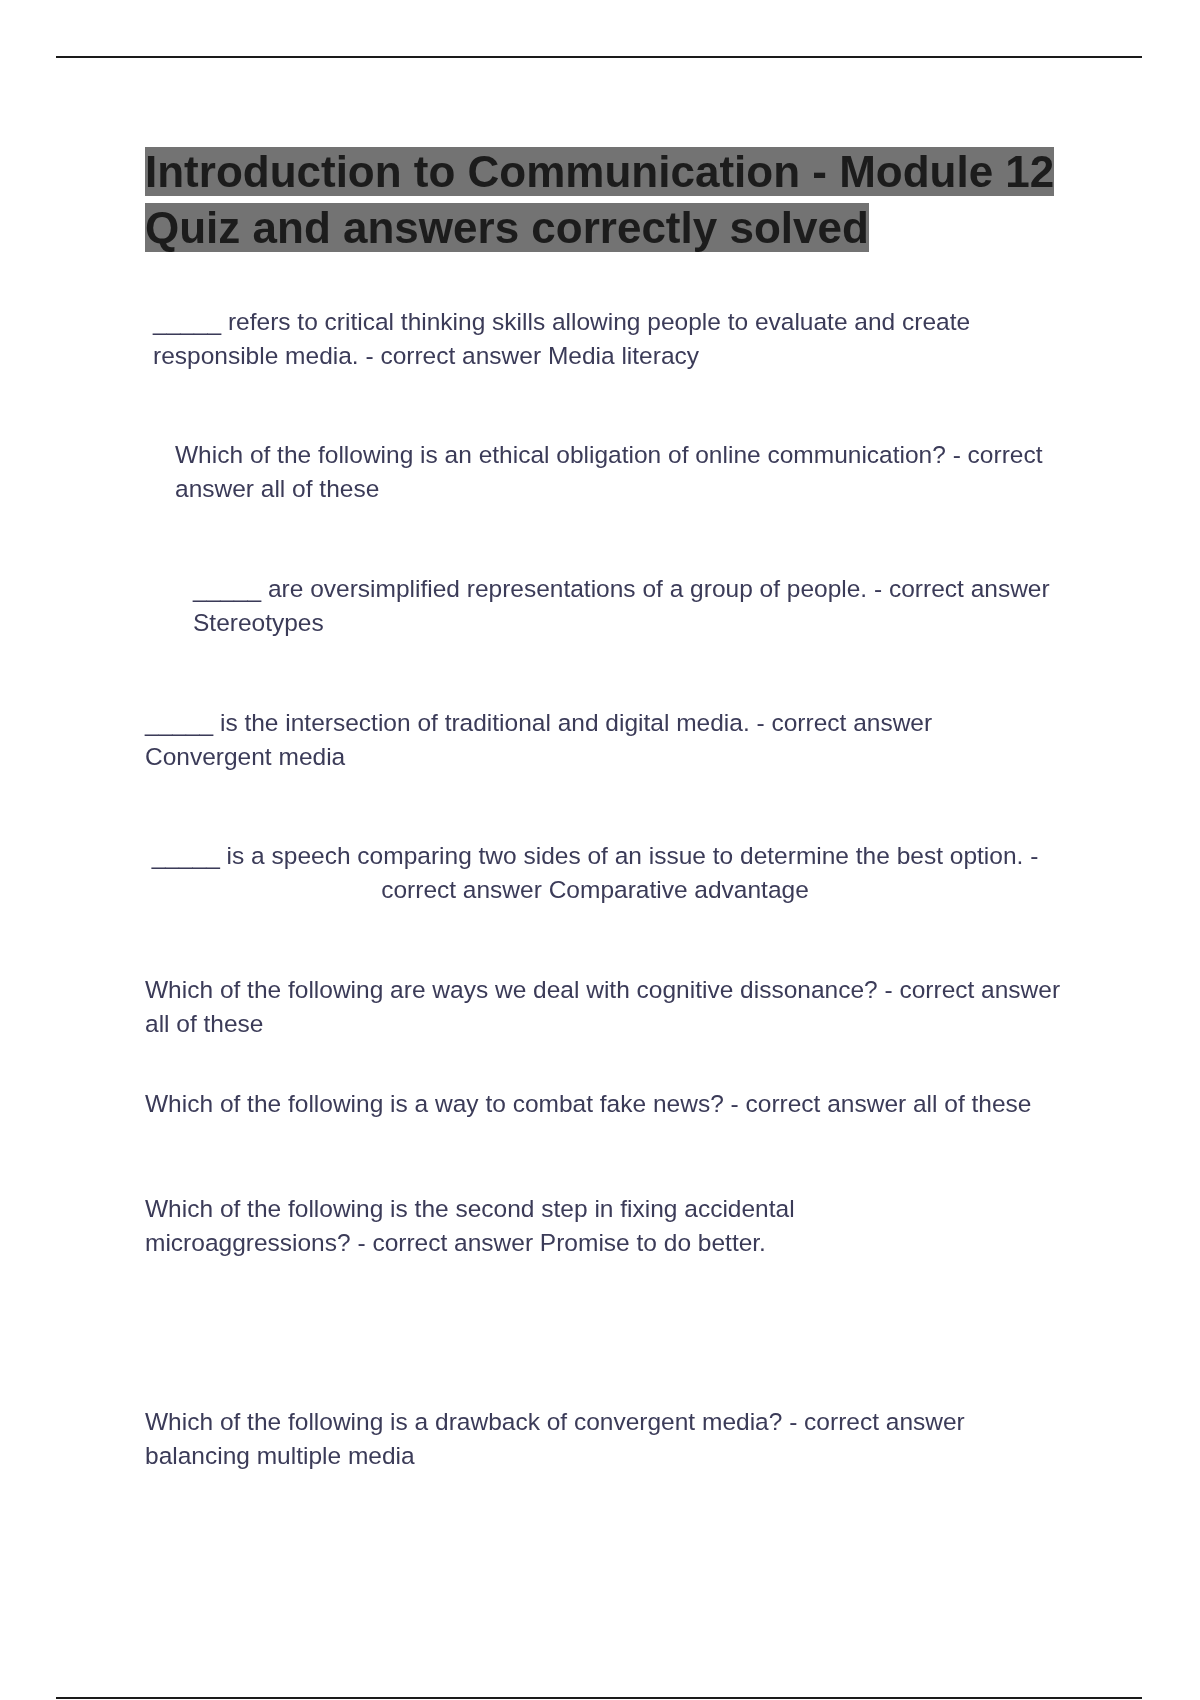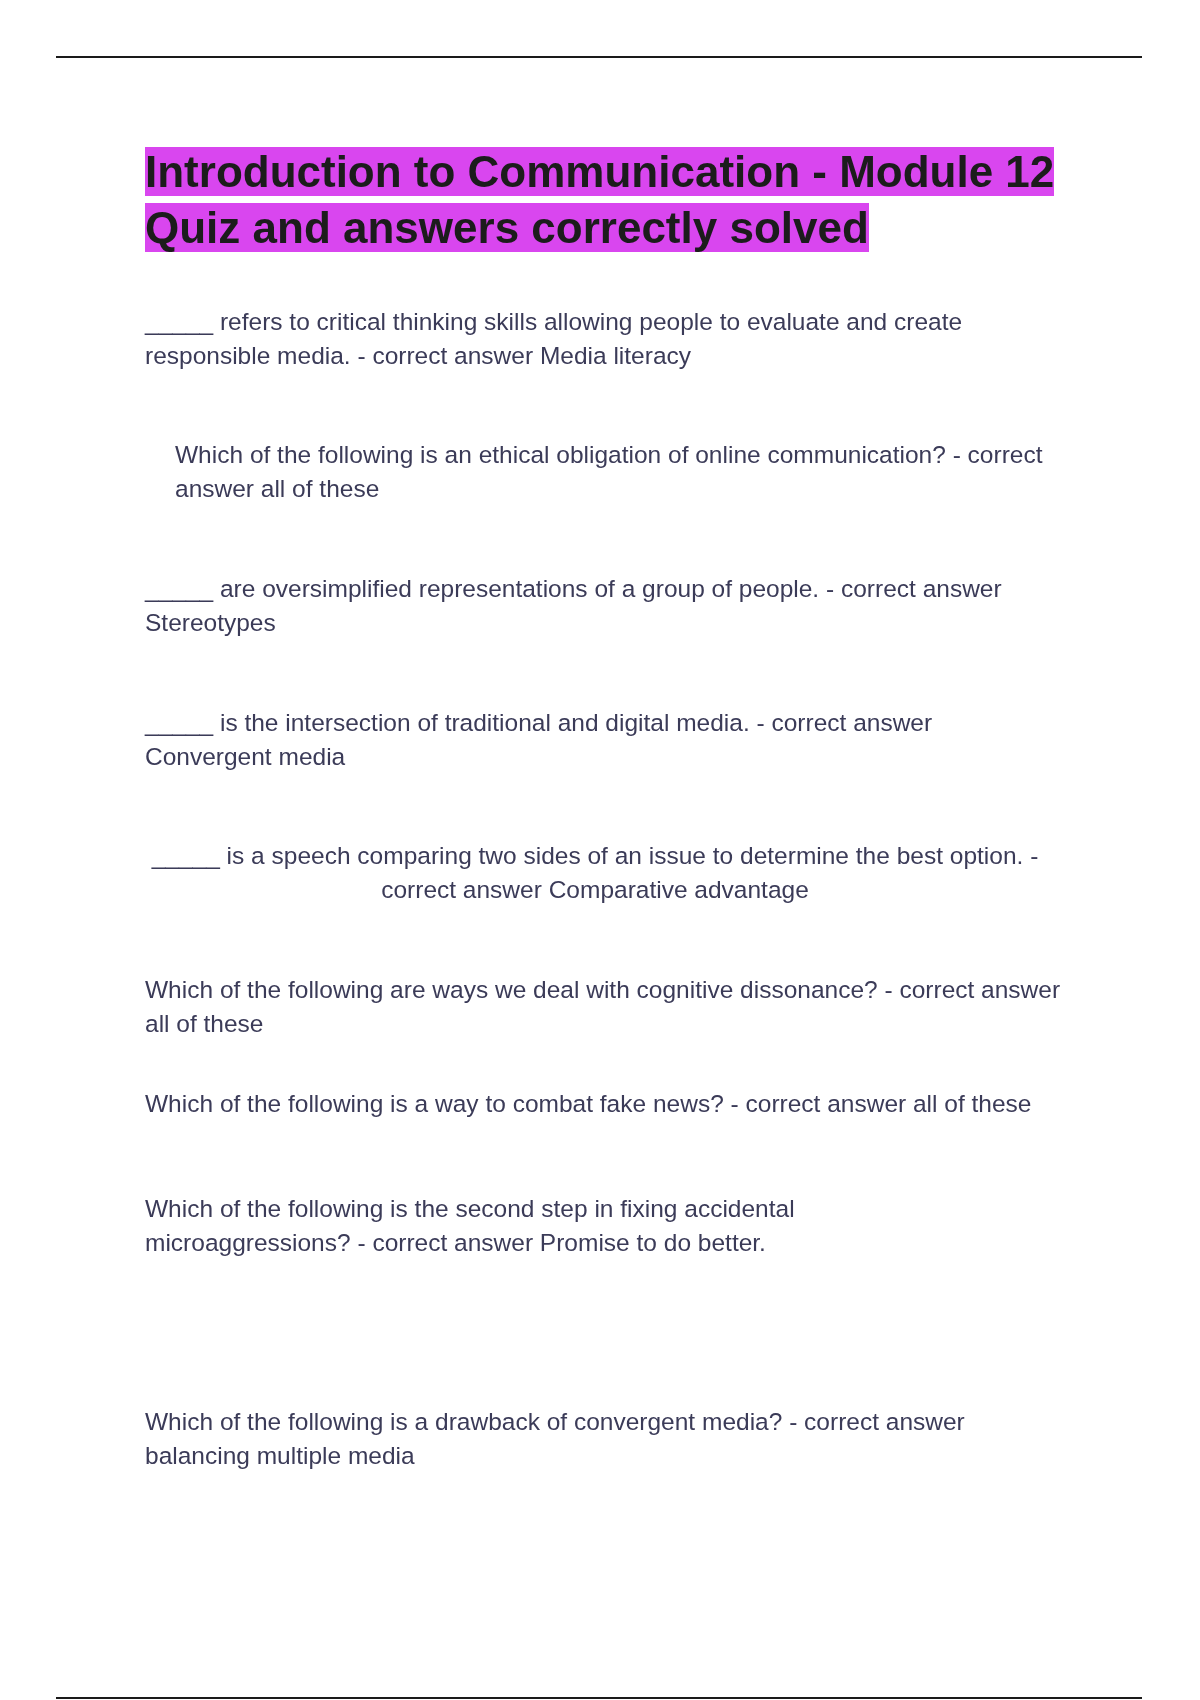--- a/index.html
+++ b/index.html
@@ -14,40 +14,40 @@
   }
   .rule.top { top: 56px; }
   .rule.bottom { top: 1697px; }
   .title {
     position: absolute; left: 145px; top: 144px; width: 960px;
     margin: 0;
     font-size: 44px; font-weight: bold; line-height: 56px;
     color: #1c1c1c;
   }
   .title span {
-    background: #d946ef;
+    background: #737373;
     box-decoration-break: clone; -webkit-box-decoration-break: clone;
   }
   .qa {
     position: absolute; left: 145px;
     margin: 0;
     font-size: 24.5px; line-height: 34px;
     color: #3b3b58;
   }
 </style>
 </head>
 <body>
 
 <div class="rule top"></div>
 
 <h1 class="title"><span>Introduction to Communication - Module 12 Quiz and answers correctly solved</span></h1>
 
-<p class="qa" style="top:305px; width:930px;">_____ refers to critical thinking skills allowing people to evaluate and create responsible media. - correct answer  Media literacy</p>
+<p class="qa" style="top:305px; width:930px;margin-left:8px;">_____ refers to critical thinking skills allowing people to evaluate and create responsible media. - correct answer  Media literacy</p>
 <p class="qa" style="top:438px; width:930px;margin-left:30px;">Which of the following is an ethical obligation of online communication? - correct answer  all of these</p>
-<p class="qa" style="top:572px; width:880px;">_____ are oversimplified representations of a group of people. - correct answer  Stereotypes</p>
+<p class="qa" style="top:572px; width:880px;margin-left:48px;">_____ are oversimplified representations of a group of people. - correct answer  Stereotypes</p>
 <p class="qa" style="top:706px; width:900px;">_____ is the intersection of traditional and digital media. - correct answer  Convergent media</p>
 <p class="qa" style="top:839px; width:900px;text-align:center;">_____ is a speech comparing two sides of an issue to determine the best option. - correct answer  Comparative advantage</p>
 <p class="qa" style="top:973px; width:930px;">Which of the following are ways we deal with cognitive dissonance? - correct answer  all of these</p>
 <p class="qa" style="top:1087px; width:930px;">Which of the following is a way to combat fake news? - correct answer  all of these</p>
 <p class="qa" style="top:1192px; width:800px;">Which of the following is the second step in fixing accidental microaggressions? - correct answer  Promise to do better.</p>
 <p class="qa" style="top:1374px; width:930px;margin-top:31px;">Which of the following is a drawback of convergent media? - correct answer  balancing multiple media</p>
 
 <div class="rule bottom"></div>
 
 </body></html>

